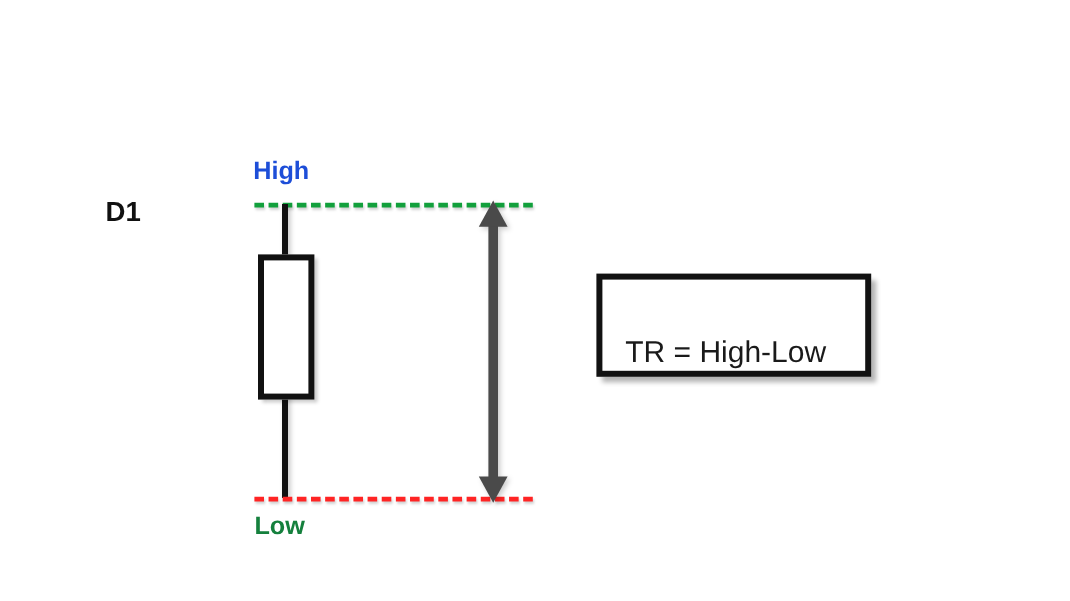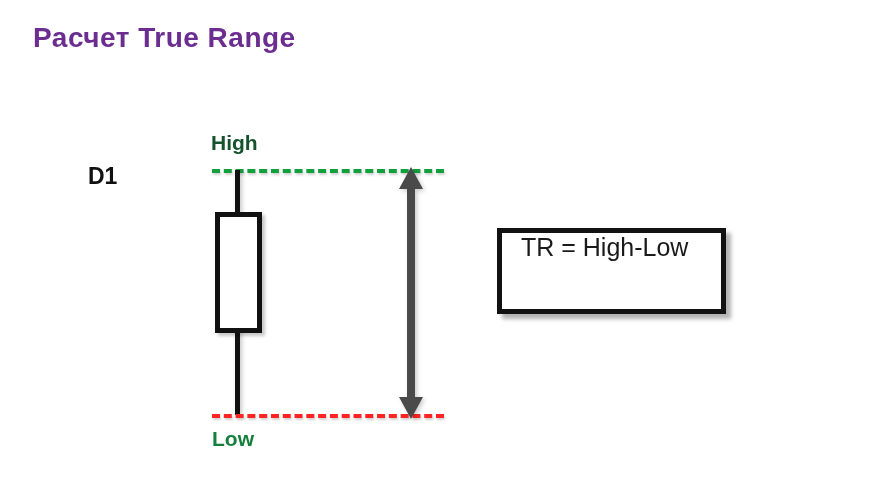--- a/index.html
+++ b/index.html
@@ -46,21 +46,21 @@
   }
 
   
   .level-label {
     position: absolute;
     font-family: "Liberation Sans", sans-serif;
     font-size: 21px;
     font-weight: bold;
     white-space: nowrap;
   }
-  #high-label { left: 211px; top: 131px; color: #14532d; }
+  #high-label { left: 211px; top: 131px; color: #1d4ed8; }
   #low-label  { left: 212px; top: 427px; color: #15803d; }
 
   
   .level-line {
     position: absolute;
     left: 212px;
     width: 232px;
     height: 0;
     border-top-style: dashed;
     border-top-width: 4px;
@@ -106,36 +106,35 @@
     position: absolute;
     left: 497px;
     top: 228px;
     width: 229px;
     height: 86px;
     background: #ffffff;
     border: 5px solid #121212;
     box-sizing: border-box;
     box-shadow: 5px 5px 4px rgba(0,0,0,0.30);
     display: flex;
-    align-items: flex-start;
+    align-items: flex-end;
   }
   #formula-text {
     padding-left: 19px;
     font-family: "Liberation Sans", sans-serif;
     font-size: 25px;
     color: #1a1a1a;
     white-space: nowrap;
   }
 </style>
 </head>
 <body>
 
 <div id="slide">
 
-  <div id="slide-title">Расчет True Range</div>
 
   <div id="tf-label">D1</div>
 
   <div id="high-label" class="level-label">High</div>
   <div id="high-line" class="level-line"></div>
 
   <div id="candle-wick"></div>
   <div id="candle-body"></div>
 
   <div id="low-line" class="level-line"></div>

